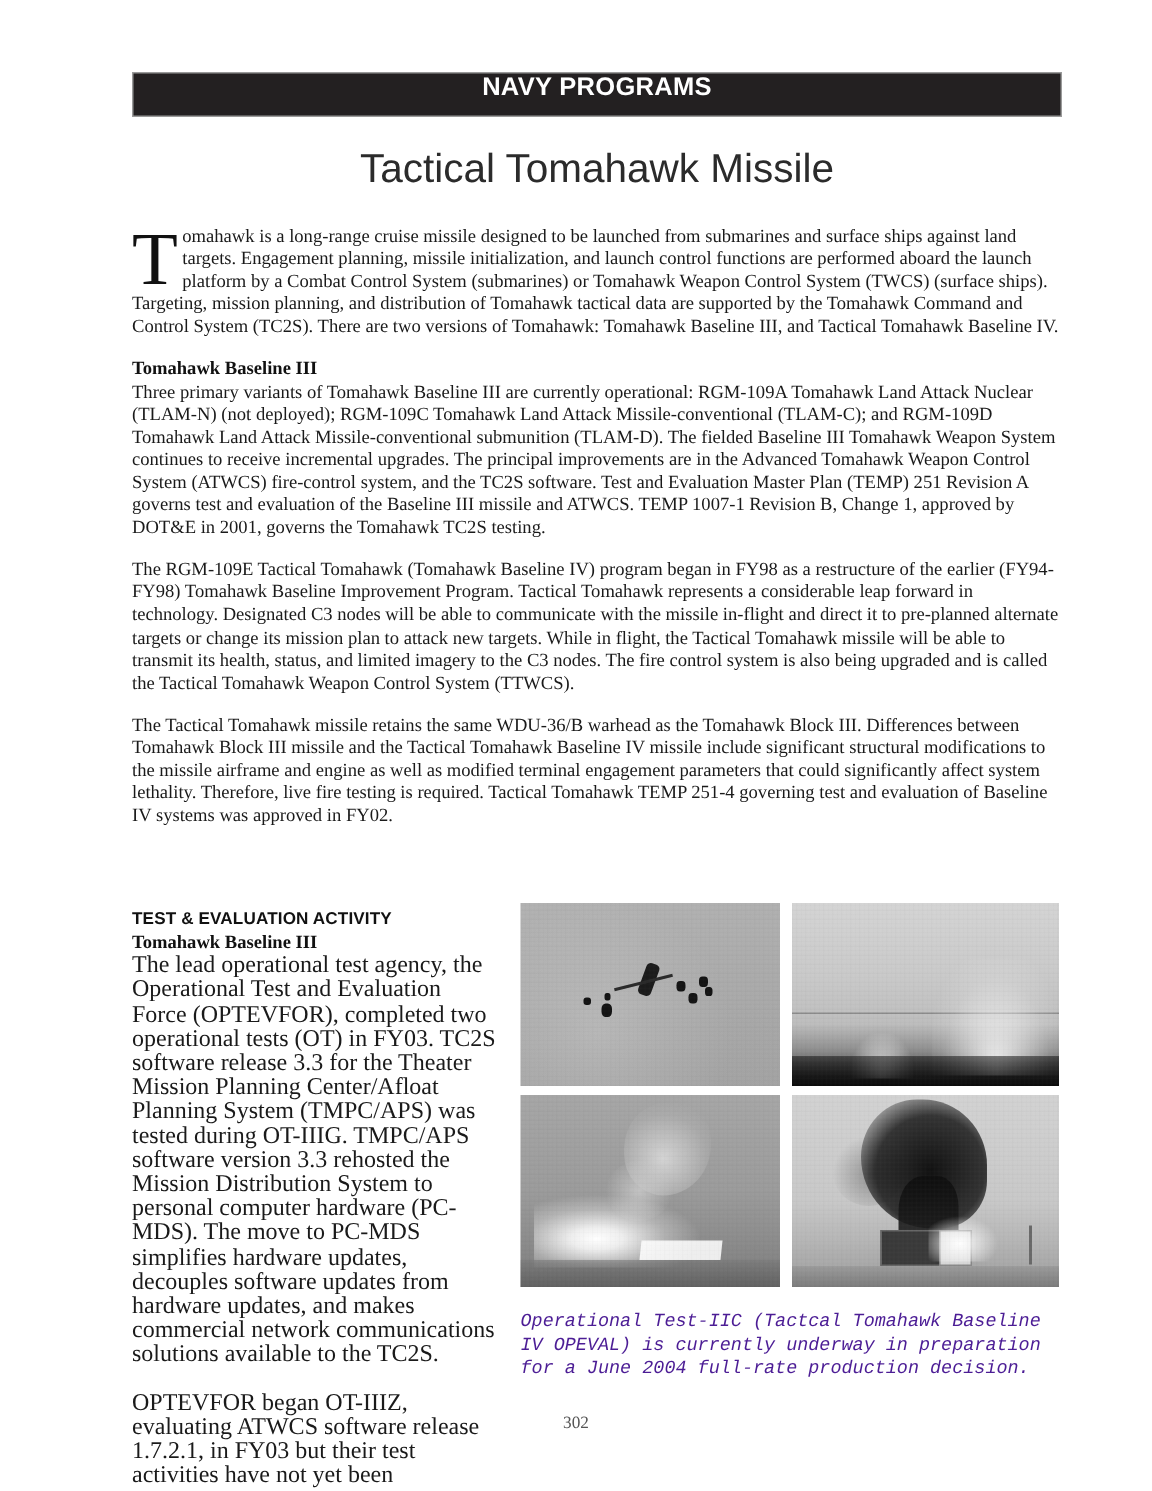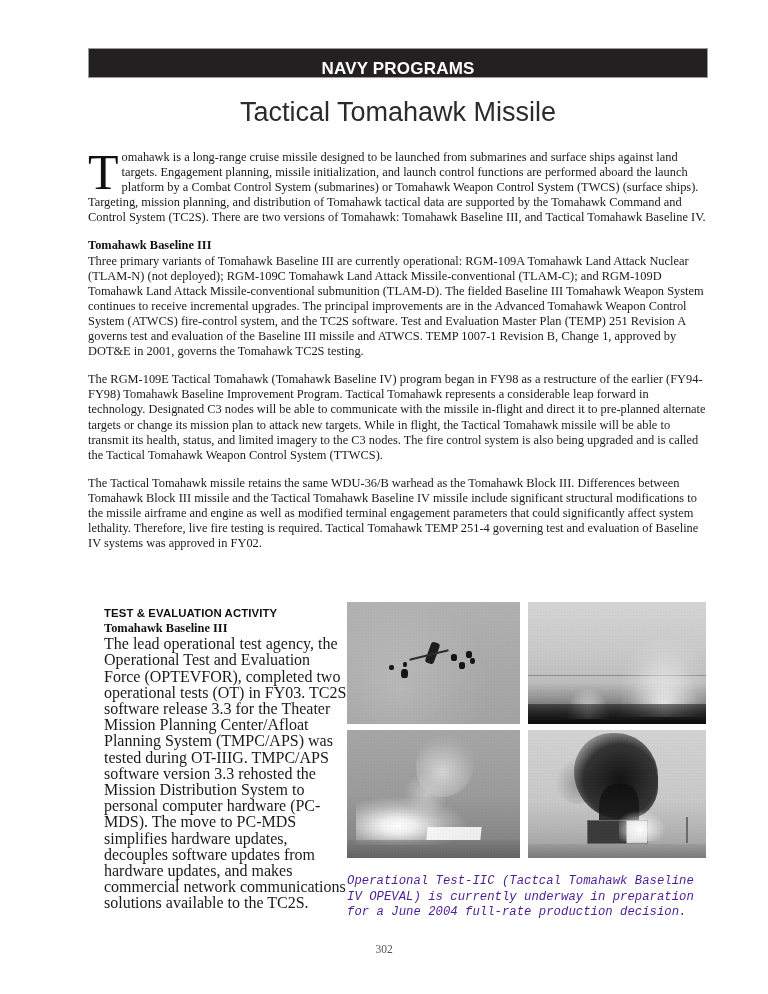--- a/index.html
+++ b/index.html
@@ -26,21 +26,21 @@
   .header-band {
     position: absolute;
     left: 88px;
     top: 48px;
     width: 620px;
     height: 30px;
     background: #232021;
     border: 1px solid #9a9a9a;
     box-sizing: border-box;
     display: flex;
-    align-items: flex-end;
+    align-items: flex-start;
     justify-content: center;
   }
   .header-band-text {
     color: #ffffff;
     font-family: "Liberation Sans", sans-serif;
     font-weight: bold;
     font-size: 17px;
     letter-spacing: 0.2px;
     line-height: 1;
   }
@@ -103,21 +103,21 @@
   
   .lower {
     position: absolute;
     left: 88px;
     top: 606px;
     width: 620px;
   }
 
   .col-left {
     position: absolute;
-    left: 16px;
+    left: 0;
     top: 0;
     width: 243px;
   }
 
   .tea-head {
     font-family: "Liberation Sans", sans-serif;
     font-weight: bold;
     font-size: 11.4px;
     line-height: 15px;
     color: #111;
@@ -410,20 +410,21 @@
     <p class="para">The Tactical Tomahawk missile retains the same WDU-36/B warhead as the Tomahawk Block III.  Differences between Tomahawk Block III missile and the Tactical Tomahawk Baseline IV missile include significant structural modifications to the missile airframe and engine as well as modified terminal engagement parameters that could significantly affect system lethality.  Therefore, live fire testing is required.  Tactical Tomahawk TEMP 251-4 governing test and evaluation of Baseline IV systems was approved in FY02.</p>
   </div>
 
   <div class="lower">
 
     <div class="col-left">
       <div class="tea-head">TEST &amp; EVALUATION ACTIVITY</div>
       <div class="tea-sub">Tomahawk Baseline III</div>
       <p class="col-para">The lead operational test agency, the Operational Test and Evaluation Force (OPTEVFOR), completed two operational tests (OT) in FY03.  TC2S software release 3.3 for the Theater Mission Planning Center/Afloat Planning System (TMPC/APS) was tested during OT-IIIG.  TMPC/APS software version 3.3 rehosted the Mission Distribution System to personal computer hardware (PC-MDS).  The move to PC-MDS simplifies hardware updates, decouples software updates from hardware updates, and makes commercial network communications solutions available to the TC2S.</p>
       <div class="col-spacer"></div>
+      <p class="col-para">OPTEVFOR began OT-IIIZ, evaluating ATWCS software release 1.7.2.1, in FY03 but their test activities have not yet been</p>
     </div>
 
     <div class="photo-grid">
 
       <div class="photo ph1">
         <span class="missile"></span>
         <span class="wing"></span>
         <span class="sub s1"></span>
         <span class="sub s2"></span>
         <span class="sub s3"></span>

